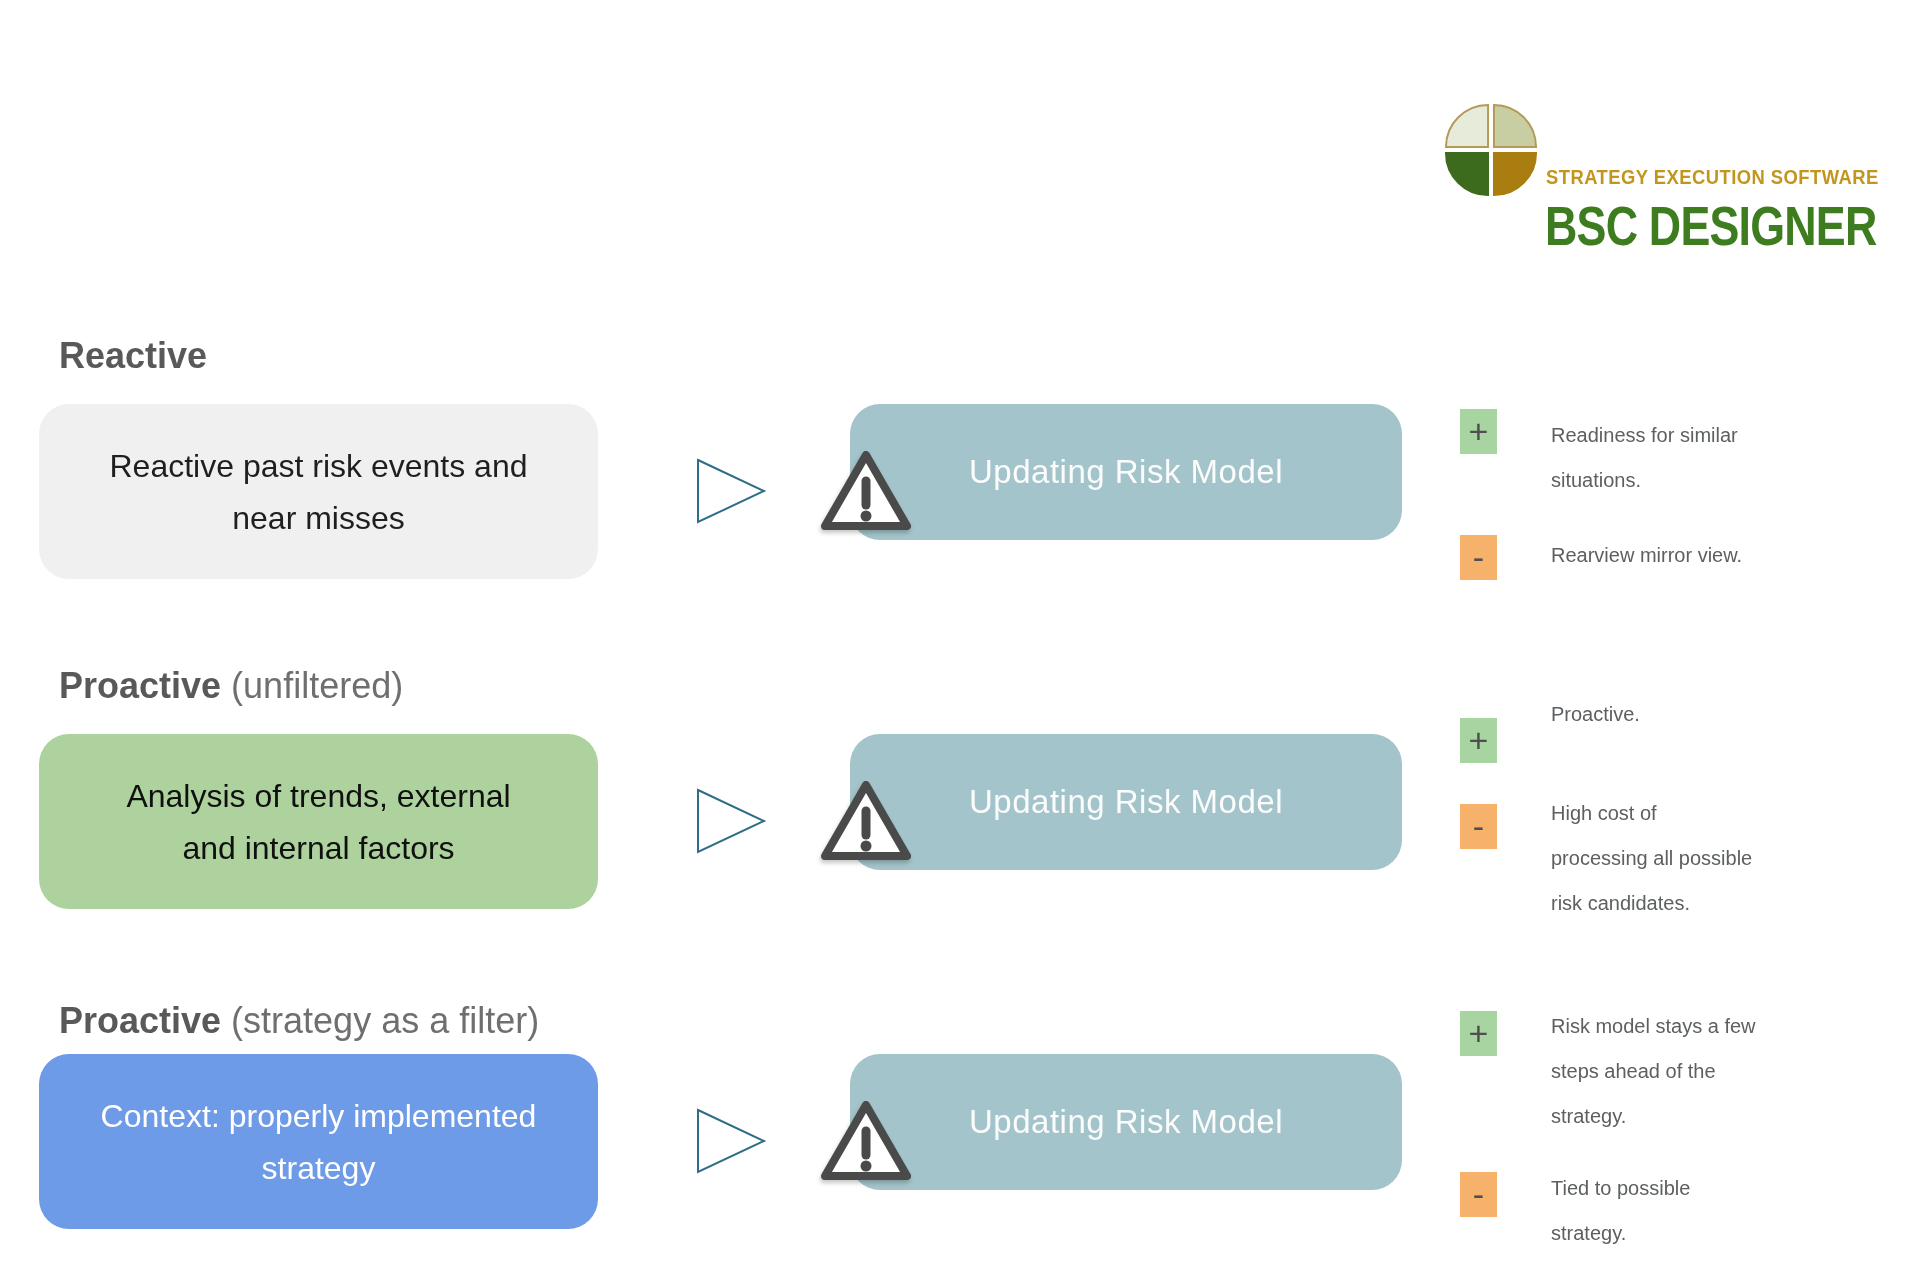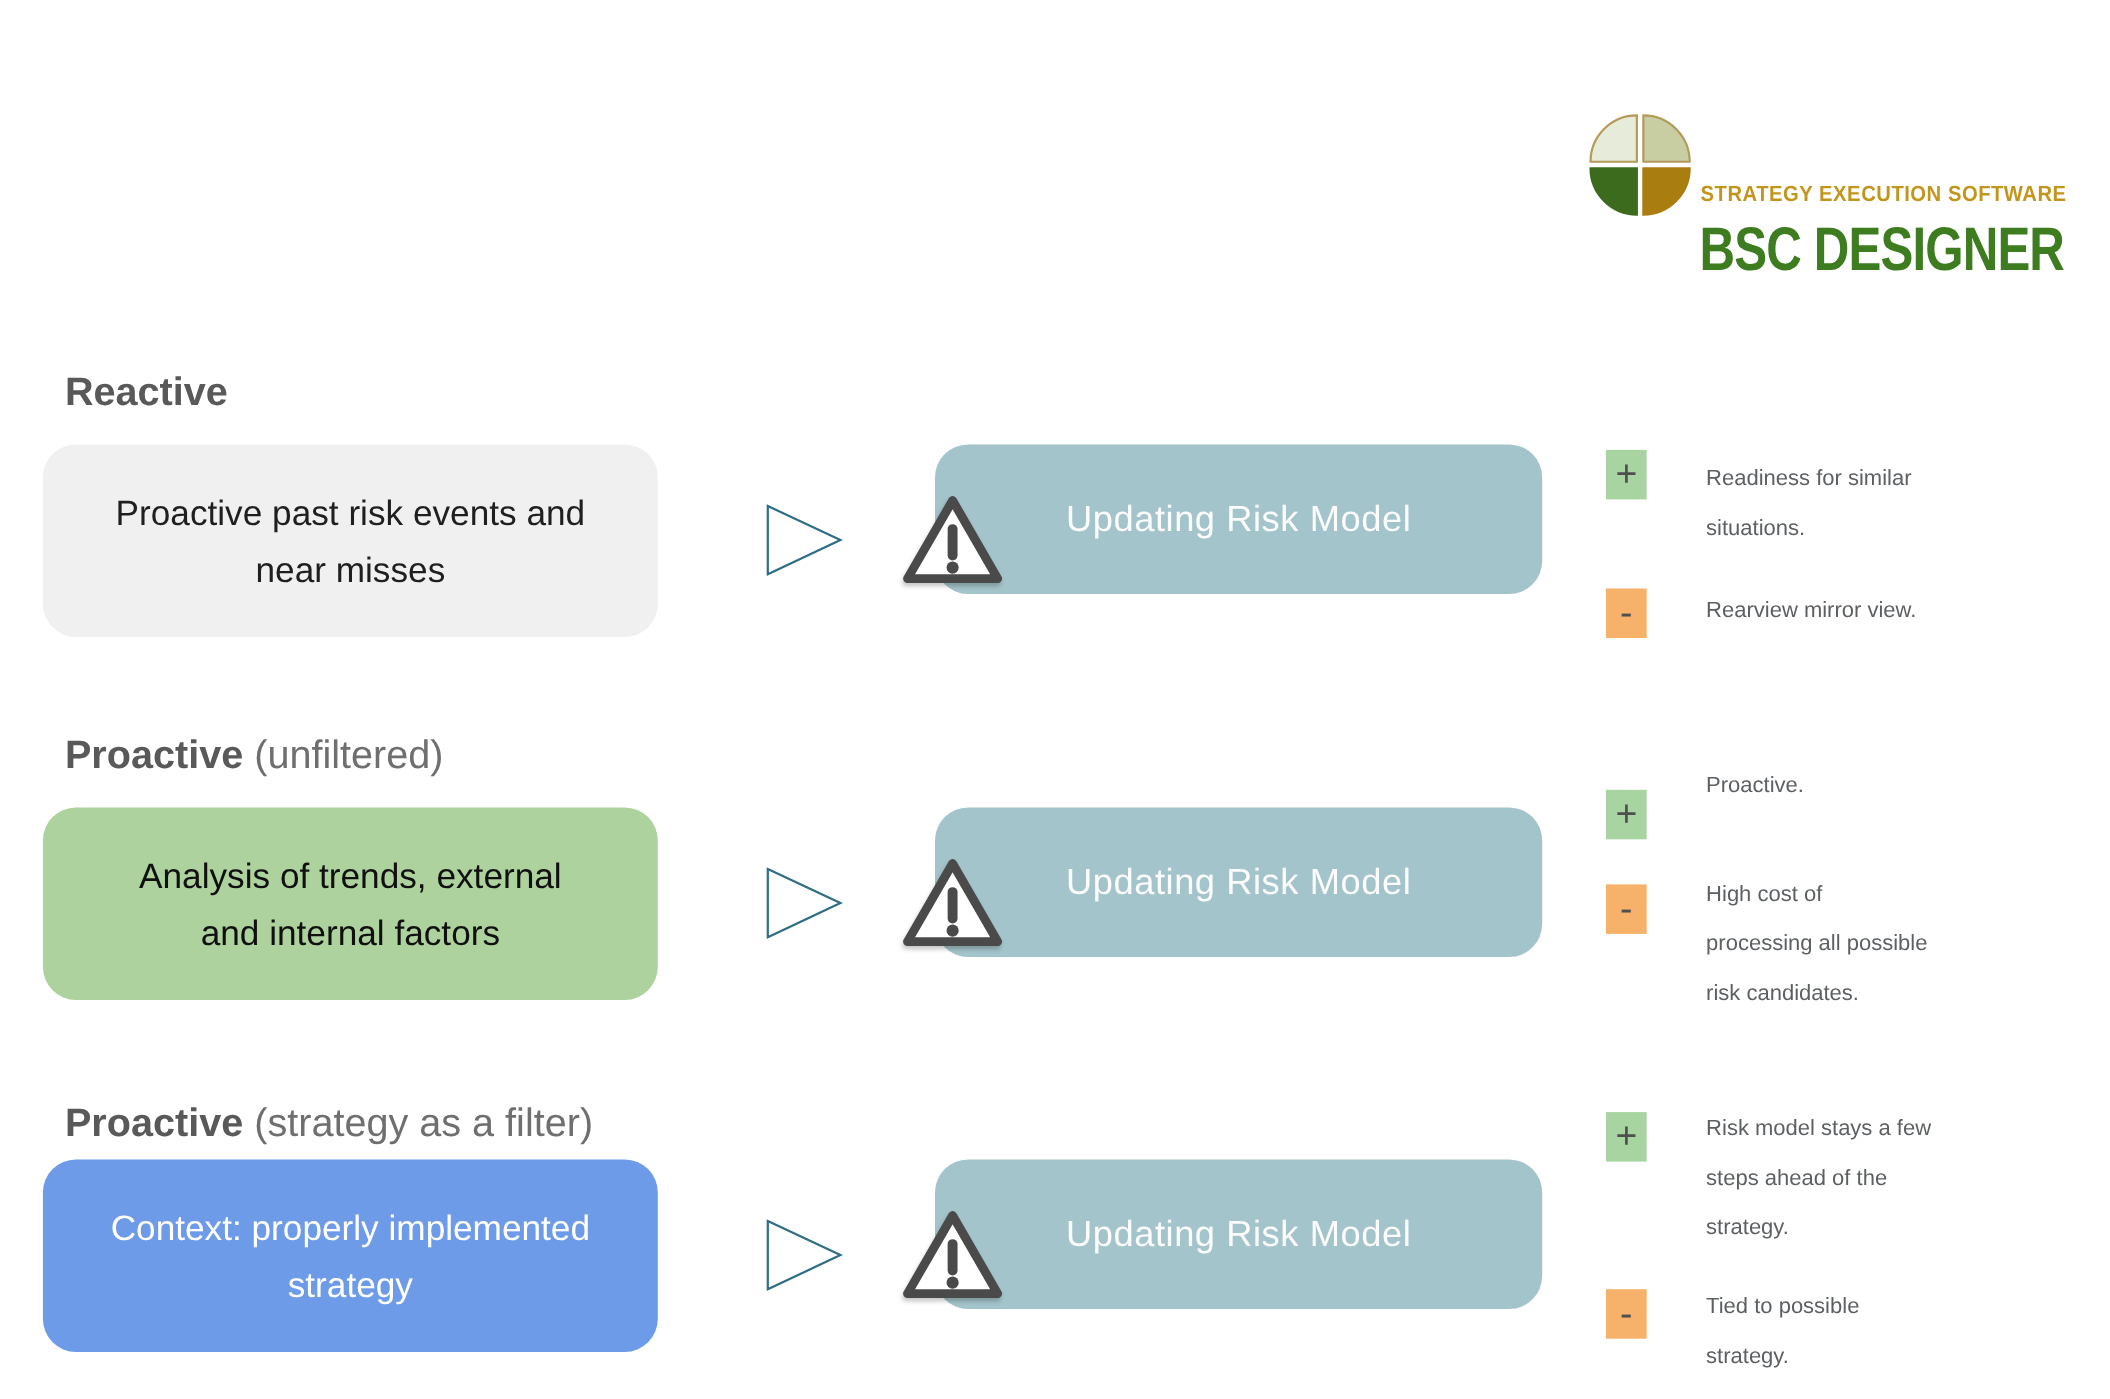--- a/index.html
+++ b/index.html
@@ -67,21 +67,21 @@
       <path d="M52 52 L52 95 A43 43 0 0 0 95 52 Z" fill="#aa7d10" stroke="#aa7d10" stroke-width="2"></path>
     </svg>
     <div class="logo-name">BSC DESIGNER</div>
     <div class="logo-tagline">STRATEGY EXECUTION SOFTWARE</div>
   </div>
 
   <div>
     <div class="row-heading" style="top:334px;"><span>Reactive</span><span class="rest"></span></div>
 
     <div class="src-box src-gray multiline" style="top:404px;">
-      <span class="multiline">Proactive past risk events and
+      <span class="multiline">Reactive past risk events and
 near misses</span>
     </div>
 
     <svg class="flow-arrow" style="top:458px;" viewBox="0 0 72 66">
       <path d="M2 2 L68 33 L2 64 Z" fill="#ffffff" stroke="#2e6d86" stroke-width="2"></path>
     </svg>
 
     <div class="proc-box" style="top:404px;">
       <svg class="warn" width="92" height="86" viewBox="0 0 92 86">
         <path d="M46 8 L87 79 L5 79 Z" fill="#ffffff" stroke="#4a4a4a" stroke-width="8" stroke-linejoin="round"></path>

